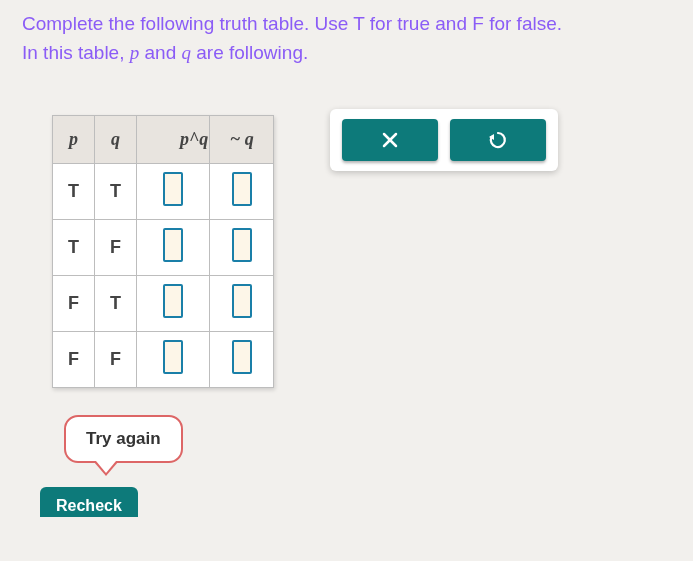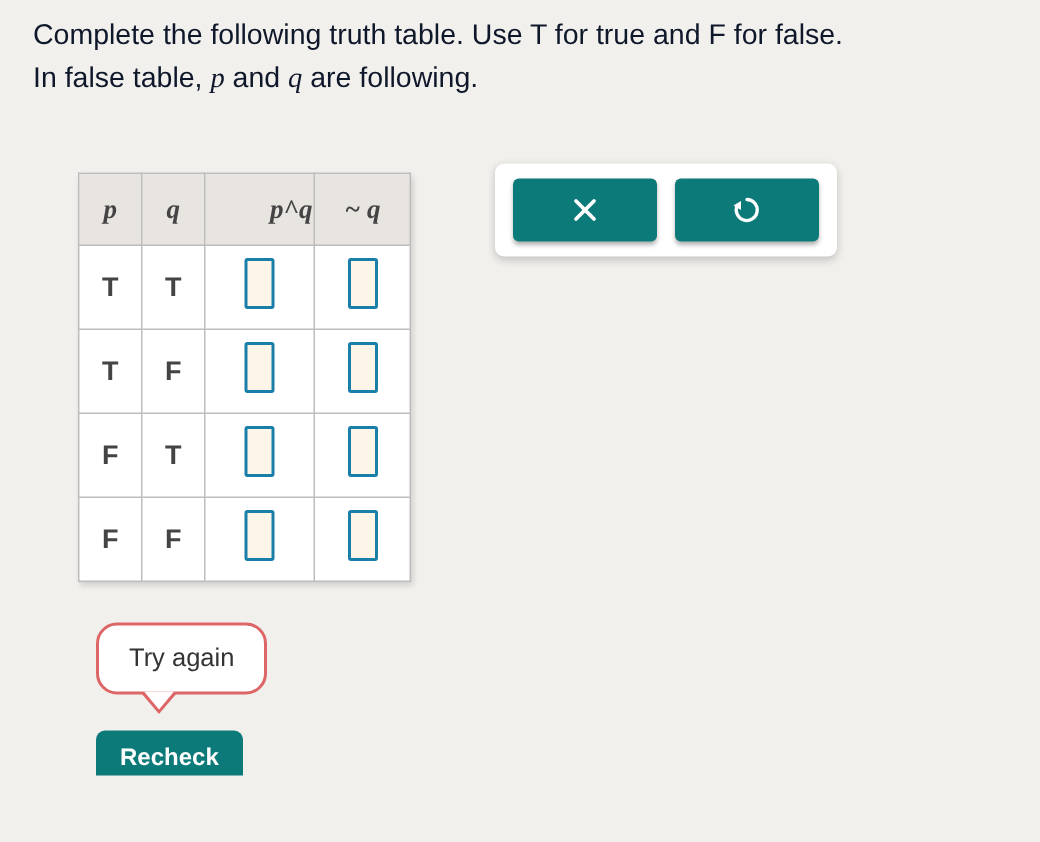--- a/index.html
+++ b/index.html
@@ -12,21 +12,21 @@
     font-family: Arial, sans-serif;
     color: #333;
     overflow: hidden;
     position: relative;
   }
   .instructions {
     padding: 10px 28px 0 22px;
     font-size: 19px;
     line-height: 1.5;
     font-weight: 500;
-    color: #0f172a;
+    color: #8b5cf6;
   }
   .italic { font-style: italic; font-family: Georgia, serif; }
   .content-area {
     position: relative;
     margin-top: 48px;
   }
   .table-wrap {
     position: absolute;
     left: 52px;
     top: 0;
@@ -90,21 +90,21 @@
   .tooltip {
     position: absolute;
     left: 64px;
     top: 300px;
     background: #fff;
     border: 2px solid #d66;
     border-radius: 14px;
     padding: 12px 20px;
     font-size: 17px;
     color: #333;
-    font-weight: 400;
+    font-weight: 700;
   }
   .tooltip::after {
     content: "";
     position: absolute;
     bottom: -12px;
     left: 30px;
     border-width: 12px 10px 0 10px;
     border-style: solid;
     border-color: #fff transparent transparent transparent;
   }
@@ -121,29 +121,28 @@
     position: absolute;
     left: 40px;
     top: 372px;
     background: #0d7a7a;
     color: #fff;
     padding: 10px 16px 2px 16px;
     border-radius: 6px 6px 0 0;
     font-size: 16px;
     font-weight: 600;
     cursor: pointer;
-    margin-left: 24px;
   }
 </style>
 </head>
 <body>
 
 <div class="instructions">
   <span>Complete the following truth table. Use T for true and F for false.</span><br>
-  <span>In false table, </span><span class="italic">p</span><span> and </span><span class="italic">q</span><span> are following.</span>
+  <span>In this table, </span><span class="italic">p</span><span> and </span><span class="italic">q</span><span> are following.</span>
 </div>
 
 <div class="content-area">
 
   <div class="table-wrap">
     <table class="truth">
       <tbody>
           <tr>
         <th class="col-p">p</th>
         <th class="col-q">q</th>

